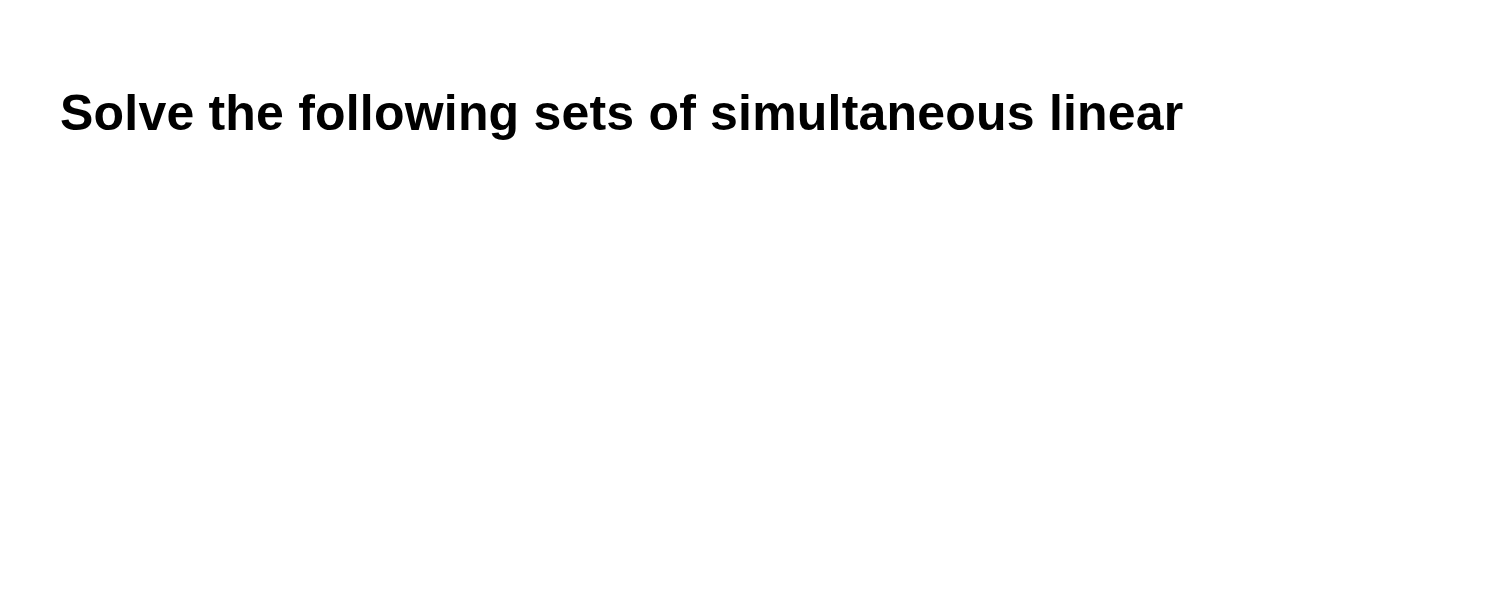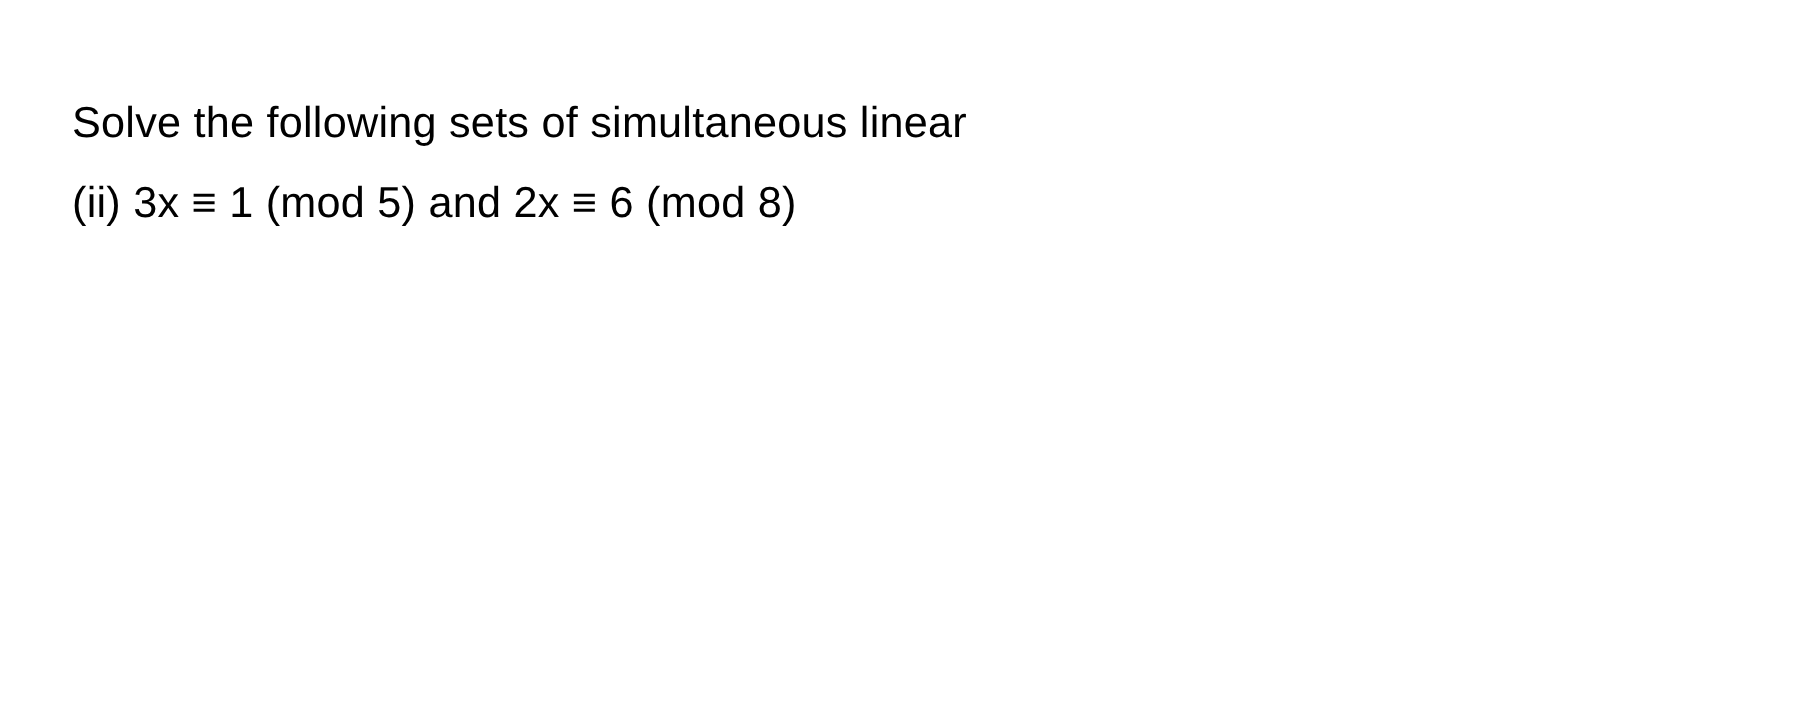--- a/index.html
+++ b/index.html
@@ -9,31 +9,30 @@
     }
     body {
       width: 1500px;
       height: 600px;
       background: #ffffff;
       font-family: -apple-system, BlinkMacSystemFont, "Segoe UI", Helvetica, Arial, sans-serif;
       color: #000000;
       padding: 70px 60px;
     }
     .content {
-      font-size: 36px;
+      font-size: 50px;
       line-height: 1.75;
-      font-weight: 400;
+      font-weight: 700;
       letter-spacing: 0.2px;
     }
     .intro {
       margin-bottom: 4px;
     }
     .item {
       margin-bottom: 2px;
     }
   </style>
 </head>
 <body>
 
 <div class="content">
   <div class="intro">Solve the following sets of simultaneous linear</div>
-  <div class="item">(ii) 3x ≡ 1 (mod 5) and 2x ≡ 6 (mod 8)</div>
 </div>
 
 </body></html>

